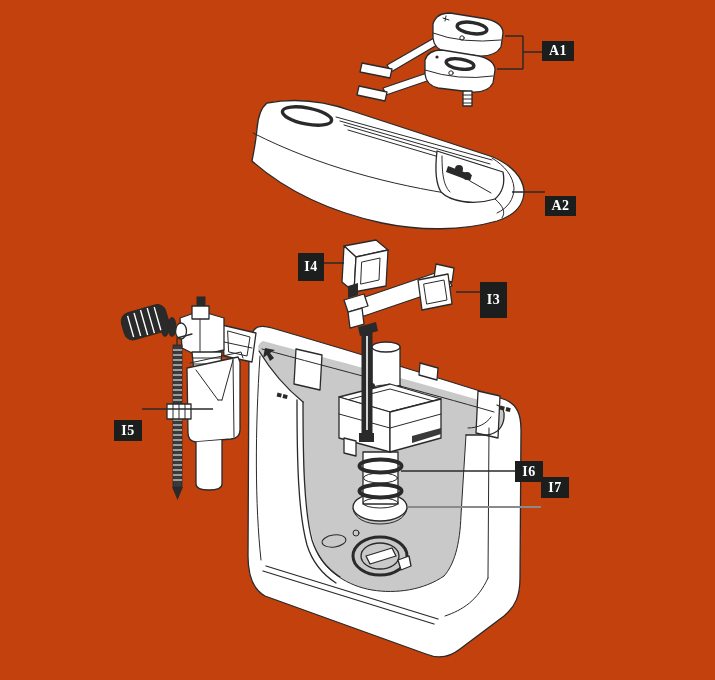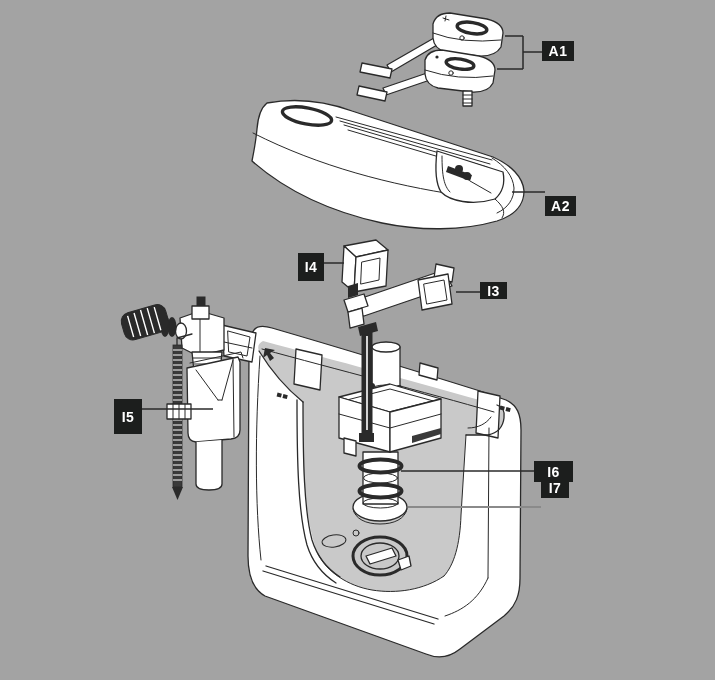--- a/index.html
+++ b/index.html
@@ -1,40 +1,40 @@
 <!DOCTYPE html>
 <html><head>
 <meta charset="utf-8">
 <style>
   html,body{margin:0;padding:0;background:#ffffff;}
-  .stage{position:relative;width:715px;height:680px;background:#a3a3a3;overflow:hidden;
-         font-family:Liberation Sans, sans-serif;}
+  .stage{position:relative;width:715px;height:680px;background:#c2410c;overflow:hidden;
+         font-family:Liberation Serif, serif;}
   .stage svg{position:absolute;left:0;top:0;}
   
   .ln{fill:none;stroke:#2a2a2a;stroke-width:1.3;stroke-linecap:round;stroke-linejoin:round}
   .thin{stroke-width:1}
   .wh{fill:#ffffff;stroke:#2a2a2a;stroke-width:1.3;stroke-linejoin:round}
   .dk{fill:#2a2a2a;stroke:none}
   .dkfill{fill:#2a2a2a;stroke:#2a2a2a}
   .gray{fill:#c9c9c9;stroke:none}
   .slot{fill:#ffffff;stroke:#2a2a2a;stroke-width:3.4}
   .ring{fill:none;stroke:#2a2a2a;stroke-width:4}
   .ring2{fill:none;stroke:#2a2a2a;stroke-width:3}
   .ld{fill:none;stroke:#2a2a2a;stroke-width:1.5}
   .gray-ld{stroke:#8a8a8a;stroke-width:1.8}
   
   .callout{position:absolute;background:#1c1e1d;color:#ffffff;
            font-weight:bold;font-size:14px;letter-spacing:.5px;
            display:flex;align-items:center;justify-content:center;user-select:none;}
   #cl-a1{left:542px;top:41px;width:32px;height:20px}
   #cl-a2{left:545px;top:196px;width:31px;height:20px}
   #cl-i4{left:298px;top:253px;width:26px;height:28px}
-  #cl-i3{left:480px;top:282px;width:27px;height:17px}
-  #cl-i5{left:114px;top:399px;width:28px;height:35px}
-  #cl-i6{left:534px;top:461px;width:39px;height:21px}
+  #cl-i3{left:480px;top:282px;width:27px;height:36px}
+  #cl-i5{left:114px;top:420px;width:28px;height:21px}
+  #cl-i6{left:515px;top:461px;width:28px;height:21px}
   #cl-i7{left:541px;top:477px;width:28px;height:21px}
 </style>
 </head>
 <body>
 
 <div class="stage">
 
 <svg viewBox="0 0 715 680" width="715" height="680">
 
   <g>

